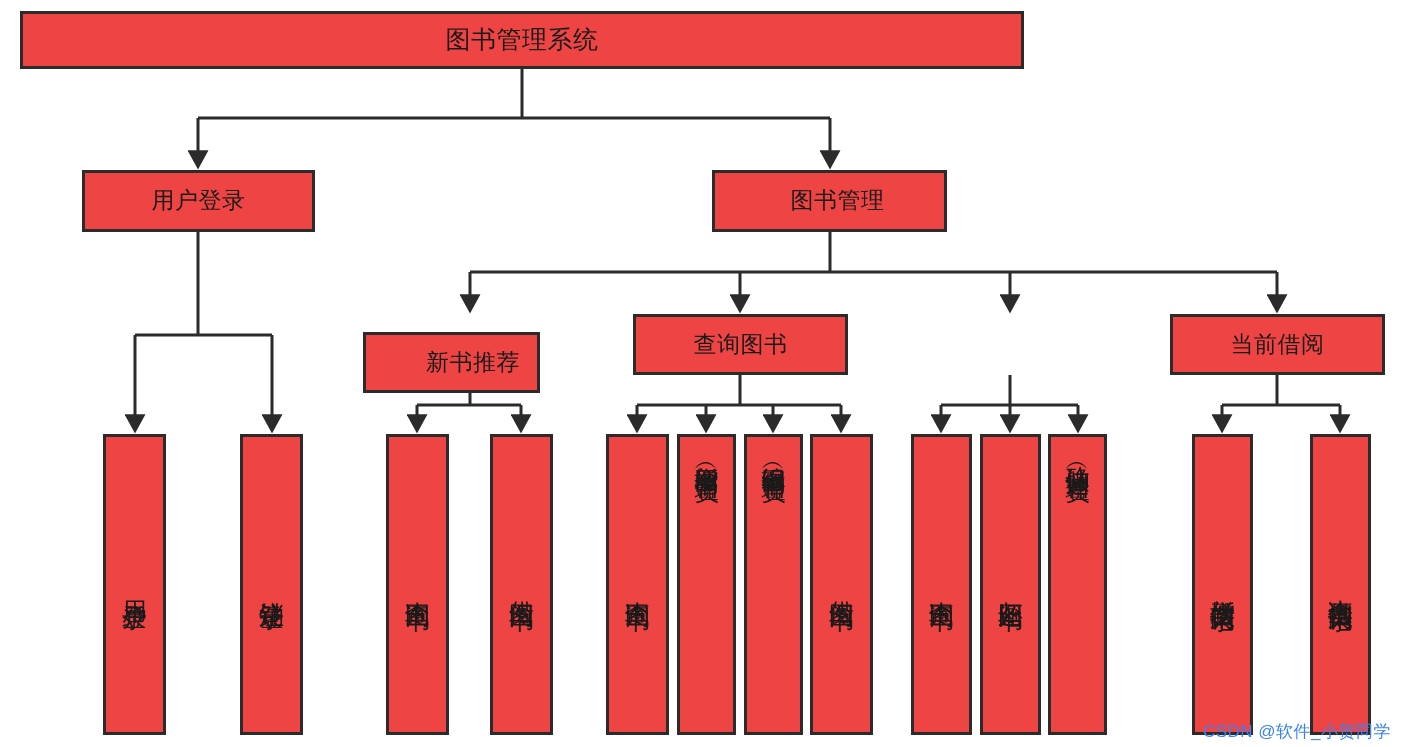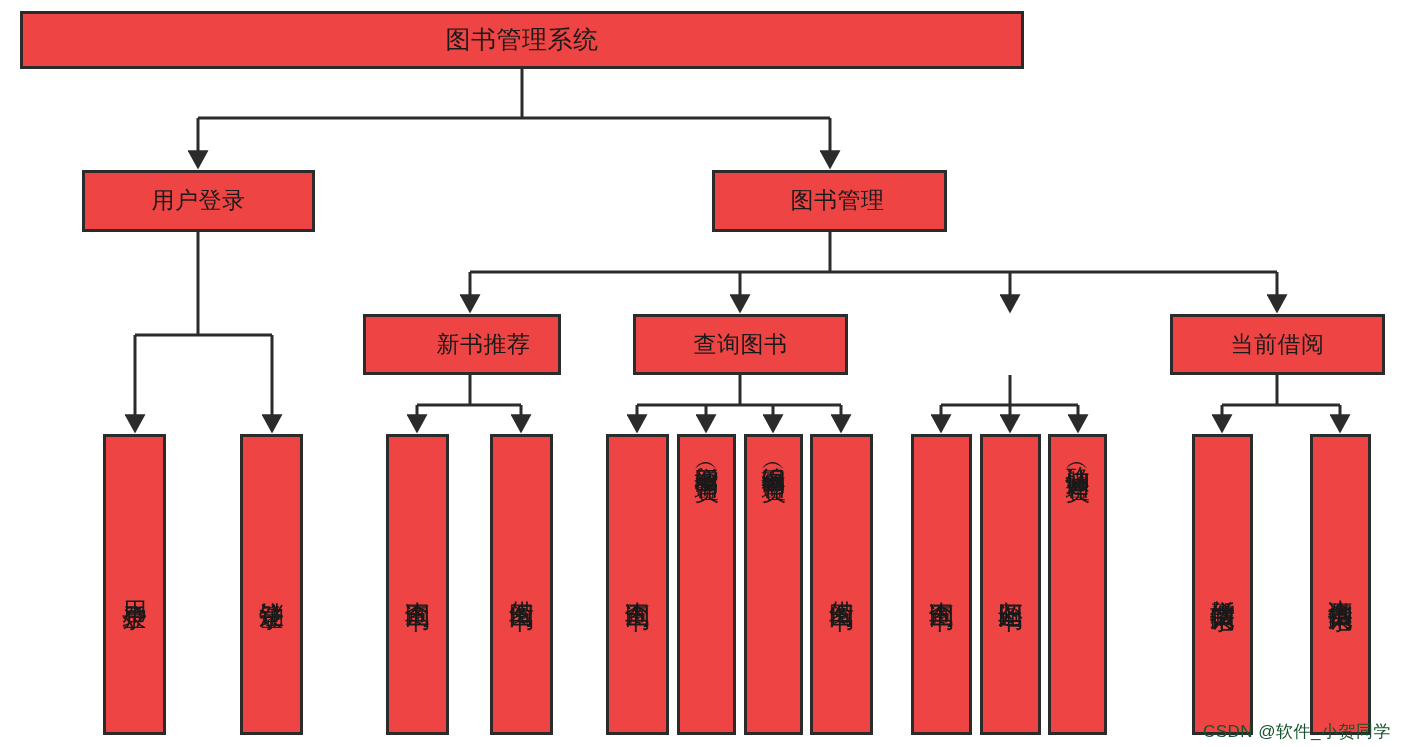--- a/index.html
+++ b/index.html
@@ -66,21 +66,21 @@
   }
   .node.vert.midpos {
     align-items: center;
     padding-top: 0;
   }
   #watermark {
     position: absolute;
     right: 14px;
     bottom: 4px;
     font-size: 17px;
-    color: #14532d;
+    color: #3b82f6;
     letter-spacing: 0.5px;
     white-space: nowrap;
     z-index: 3;
   }
 </style>
 </head>
 <body>
 
 <div id="canvas">
 
@@ -138,21 +138,21 @@
     <span class="lbl">图书管理系统</span>
   </div>
 
   <div class="node horiz" style="left:82px; top:170px; width:233px; height:62px;">
     <span class="lbl">用户登录</span>
   </div>
   <div class="node horiz" style="left:712px; top:170px; width:235px; height:62px;padding-left:16px;">
     <span class="lbl">图书管理</span>
   </div>
 
-  <div class="node horiz" style="left:363px; top:314px; width:198px; height:61px;padding-left:43px;">
+  <div class="node horiz" style="left:363px; top:332px; width:177px; height:61px;padding-left:43px;">
     <span class="lbl">新书推荐</span>
   </div>
   <div class="node horiz" style="left:633px; top:314px; width:215px; height:61px;">
     <span class="lbl">查询图书</span>
   </div>
   <div class="node horiz" style="left:1170px; top:314px; width:215px; height:61px;">
     <span class="lbl">当前借阅</span>
   </div>
 
   <div class="node vert midpos" style="left:103px; top:434px; width:63px; height:301px;">

